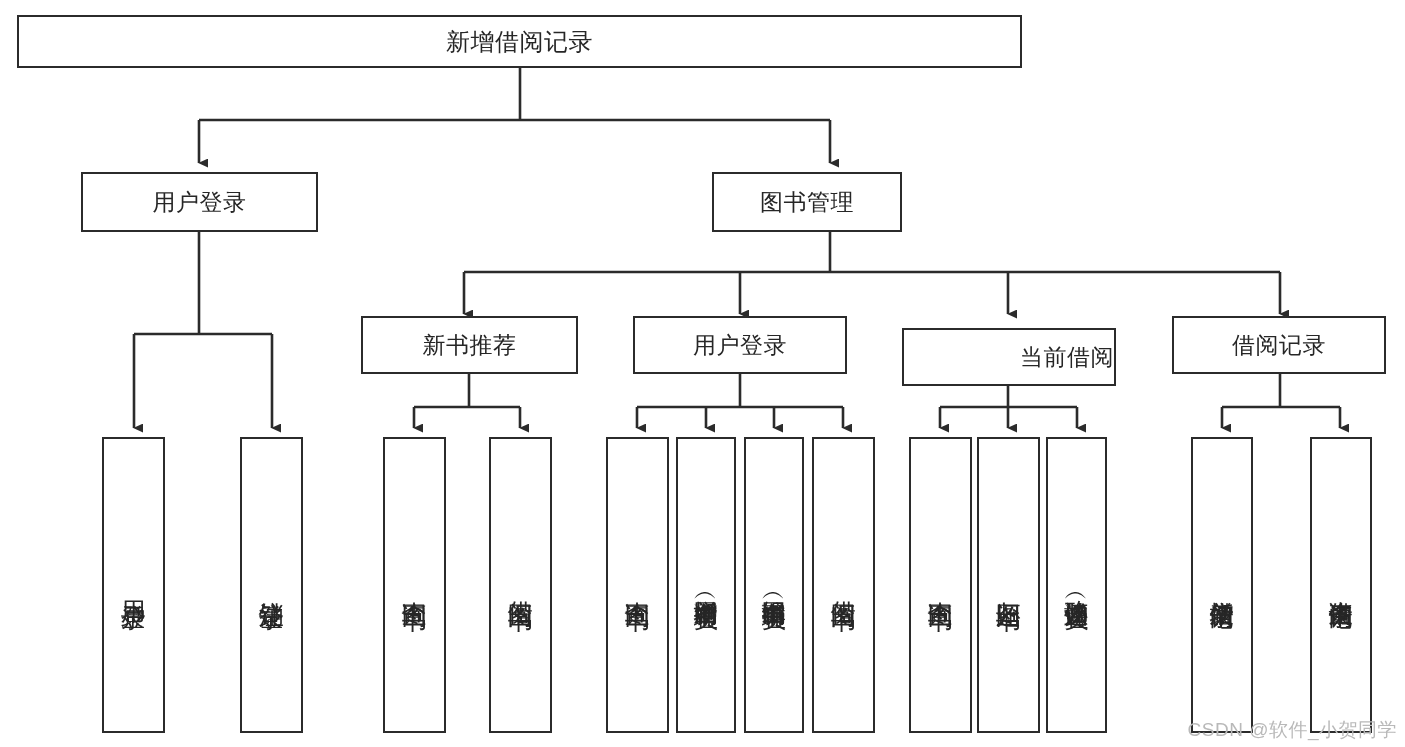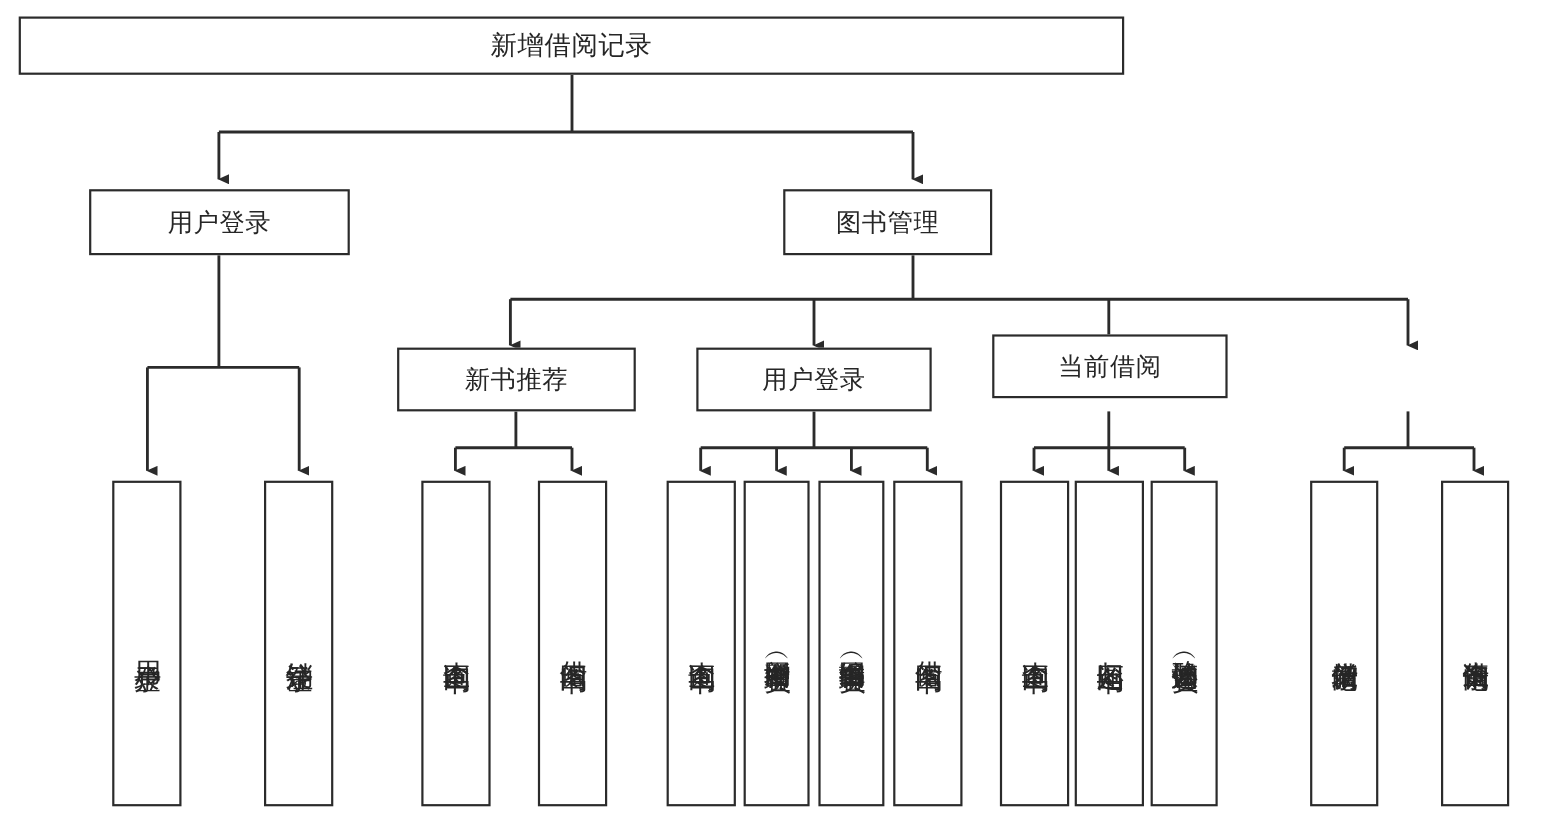--- a/index.html
+++ b/index.html
@@ -147,22 +147,25 @@
   <div class="node h" style="left:712px; top:172px; width:190px; height:60px;">
     <span class="node-label">图书管理</span>
   </div>
 
   <div class="node h" style="left:361px; top:316px; width:217px; height:58px;">
     <span class="node-label">新书推荐</span>
   </div>
   <div class="node h" style="left:633px; top:316px; width:214px; height:58px;">
     <span class="node-label">用户登录</span>
   </div>
-  <div class="node h" style="left:902px; top:304px; width:214px; height:58px;">
+  <div class="node h" style="left:902px; top:328px; width:214px; height:58px;justify-content:flex-end;">
     <span class="node-label">当前借阅</span>
+  </div>
+  <div class="node h" style="left:1172px; top:316px; width:214px; height:58px;">
+    <span class="node-label">借阅记录</span>
   </div>
 
   <div class="node v" style="left:102px; top:437px; width:63px; height:296px;">
     <span class="node-label">用户登录</span>
   </div>
   <div class="node v" style="left:240px; top:437px; width:63px; height:296px;">
     <span class="node-label">注销登录</span>
   </div>
 
   <div class="node v" style="left:383px; top:437px; width:63px; height:296px;">
@@ -195,14 +198,15 @@
     <span class="node-label">确认归还（管理员）</span>
   </div>
 
   <div class="node v tall" style="left:1191px; top:437px; width:62px; height:296px;">
     <span class="node-label">新增借阅记录</span>
   </div>
   <div class="node v tall" style="left:1310px; top:437px; width:62px; height:296px;">
     <span class="node-label">查询借阅记录</span>
   </div>
 
+  <div id="watermark">CSDN @软件_小贺同学</div>
 
 </div>
 
 </body></html>

